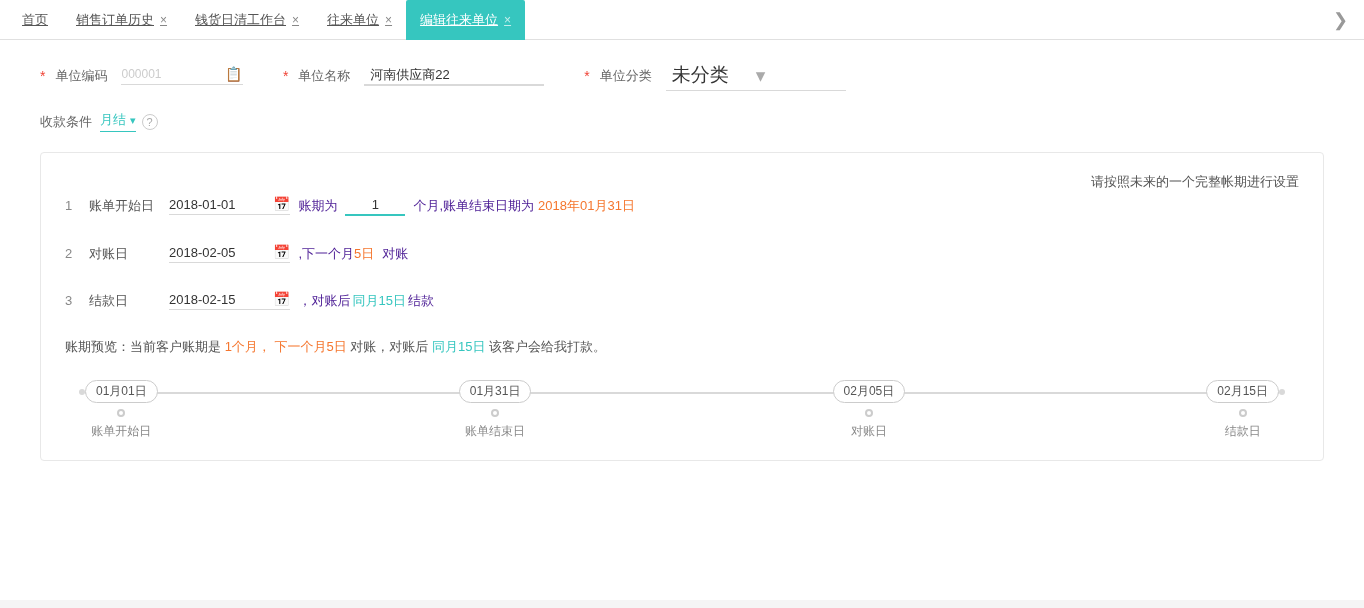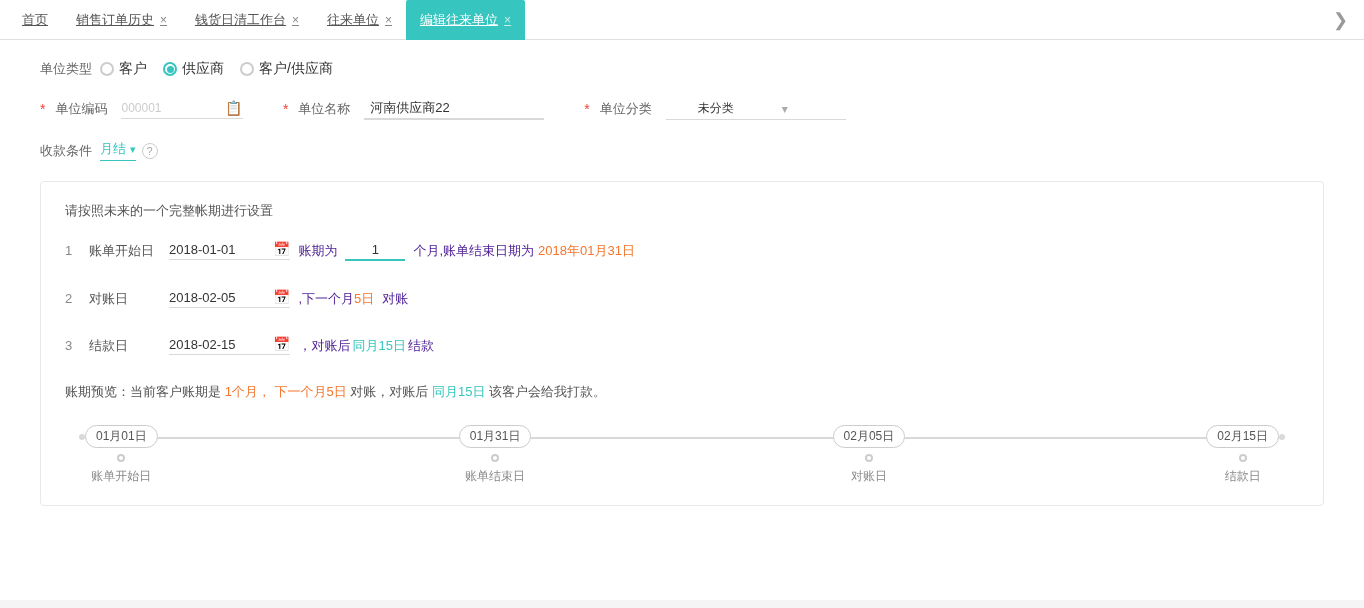--- a/index.html
+++ b/index.html
@@ -125,34 +125,35 @@
 
     
     .dropdown-field {
       display: flex;
       align-items: center;
       border-bottom: 1px solid #d9d9d9;
       padding: 2px 6px;
       min-width: 160px;
       cursor: pointer;
     }
-    .dropdown-field span { flex: 1; font-size: 12px; margin-left: 26px; }
+    .dropdown-field span { flex: 1; font-size: 19px; }
     .dropdown-arrow { color: #aaa; font-size: 12px; }
 
     
     .section-box {
       border: 1px solid #e8e8e8;
       border-radius: 4px;
       padding: 20px 24px;
       margin-top: 8px;
     }
     .section-title {
       font-size: 13px;
       color: #555;
-      margin-bottom: 20px;
+      margin-bottom: 4px;
+      text-align: right;
     }
 
     
     .setting-row {
       display: flex;
       align-items: center;
       margin-bottom: 28px;
       font-size: 13px;
       color: #333;
     }
@@ -260,37 +261,20 @@
   </div>
   <div class="tab-item active">
     <span>编辑往来单位</span>
     <span class="tab-close">×</span>
   </div>
   <div class="tab-expand">❯</div>
 </div>
 
 <div class="main-content">
 
-  <div class="form-row">
-    <span class="form-label">单位类型</span>
-    <div class="radio-group">
-      <label class="radio-item">
-        <div class="radio-circle"></div>
-        <span>客户</span>
-      </label>
-      <label class="radio-item">
-        <div class="radio-circle checked"></div>
-        <span>供应商</span>
-      </label>
-      <label class="radio-item">
-        <div class="radio-circle"></div>
-        <span>客户/供应商</span>
-      </label>
-    </div>
-  </div>
 
   <div class="form-row" style="gap: 40px;">
     <div style="display:flex;align-items:center;gap:6px;">
       <span class="required">*</span>
       <span class="form-label">单位编码</span>
       <div class="input-with-icon">
         <input type="text" value="000001" style="width: 100px; color: rgb(204, 204, 204);">
         <span class="calendar-icon">📋</span>
       </div>
     </div>

